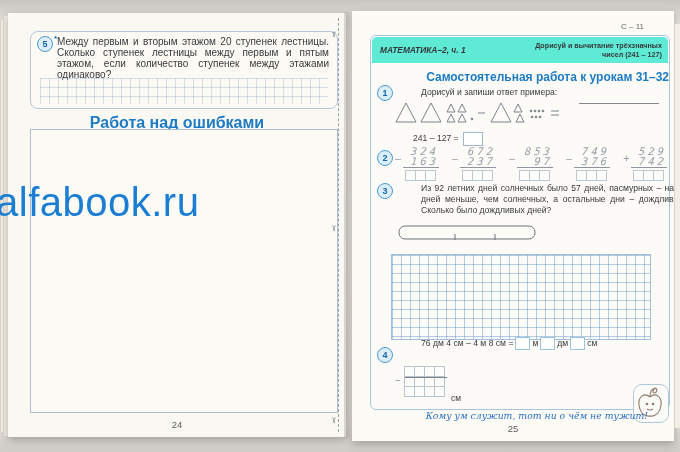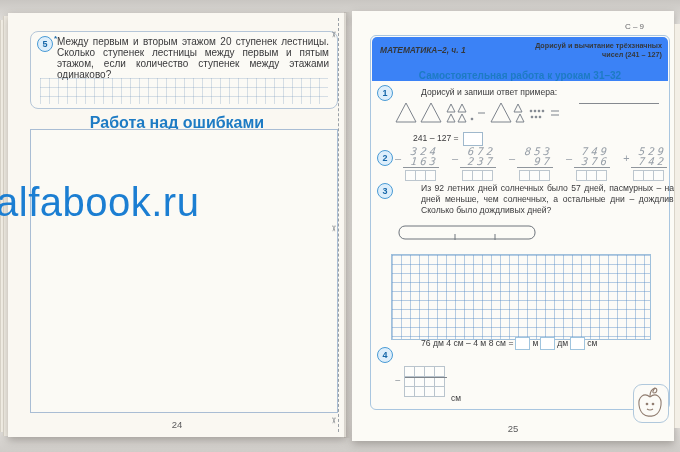--- a/index.html
+++ b/index.html
@@ -30,24 +30,24 @@
 
   
   .spine-shadow{position:absolute;left:344px;top:12px;width:14px;height:426px;background:linear-gradient(to right,rgba(120,110,100,.25),rgba(245,242,236,.1) 55%,rgba(120,110,100,.15));}
   .cutline{position:absolute;left:338px;top:18px;height:414px;border-left:1px dashed #9aa0a6;}
   .scissor{position:absolute;font-size:8px;color:#6d7278;transform:rotate(90deg);}
 
   
   .rpage{left:352px;top:11px;width:322px;height:430px;background:#fcfbf6;}
   .ccode{position:absolute;top:11px;right:30px;font-size:8px;color:#67676a;}
   .frame{position:absolute;left:18px;top:24px;width:298px;height:373px;border:1px solid #a9c6e0;border-radius:6px;background:#fcfbf7;}
-  .hbar{position:absolute;left:1px;top:1px;right:1px;height:44px;background:#3b82f6;border-radius:5px 5px 0 0;}
+  .hbar{position:absolute;left:1px;top:1px;right:1px;height:26px;background:#5eead4;border-radius:5px 5px 0 0;}
   .hleft{position:absolute;left:8px;top:8px;font-size:8.4px;font-weight:bold;font-style:italic;color:#35383c;}
   .hright{position:absolute;right:6px;top:4px;text-align:right;font-size:7.2px;font-weight:bold;color:#35383c;line-height:9px;}
-  .rtitle{position:absolute;left:0;top:34px;width:100%;text-align:center;color:#1d7bc4;font-weight:bold;font-size:10px;}
+  .rtitle{position:absolute;left:0;top:34px;width:100%;text-align:right;color:#1d7bc4;font-weight:bold;font-size:12px;}
   .ptext{position:absolute;font-size:8.6px;color:#3a3a3c;line-height:11px;margin-left:24px;}
   .uline{position:absolute;border-bottom:1px solid #85898f;}
   .eqbox{display:inline-block;width:18px;height:12px;border:1px solid #9fb8cc;background:#fff;vertical-align:middle;margin-left:4px;}
 
   
   .colrow{position:absolute;left:24px;top:110px;display:flex;gap:13px;}
   .colx{position:relative;width:44px;}
   .colsign{position:absolute;left:0;top:6px;color:#979fa8;font-size:11px;font-style:italic;}
   .colnum{margin-left:10px;text-align:right;font-size:10.5px;line-height:10px;letter-spacing:3px;color:#979fa8;font-style:italic;font-family:"DejaVu Sans Mono",monospace;transform:skewX(-6deg);}
   .colline{margin-left:8px;border-bottom:1.2px solid #8f959c;margin-top:1px;}
@@ -99,21 +99,21 @@
   <div class="watermark">alfabook.ru</div>
 
   <div class="spine-shadow"></div>
   <div class="cutline"></div>
   <div class="scissor" style="left:330px;top:30px;">✂</div>
   <div class="scissor" style="left:330px;top:224px;">✂</div>
   <div class="scissor" style="left:330px;top:416px;">✂</div>
 
   <div class="page rpage">
 
-    <div class="ccode">С – 9</div>
+    <div class="ccode">С – 11</div>
 
     <div class="frame">
 
       <div class="hbar">
         <div class="hleft">МАТЕМАТИКА–2, ч. 1</div>
         <div class="hright">
           <div>Дорисуй и вычитание трёхзначных</div>
           <div>чисел (241 – 127)</div>
         </div>
       </div>
@@ -250,17 +250,18 @@
           <path d="M16,11 C16,7 18,4 21,3"></path>
           <path d="M21,3 C24,4 23,8 20,8 C18,8 19,5 21,3" fill="#fcfbf7"></path>
           <circle cx="13" cy="19" r="0.8" fill="#8f7b6e"></circle>
           <circle cx="19" cy="19" r="0.8" fill="#8f7b6e"></circle>
           <path d="M13,24 Q16,26 19,24"></path>
         </svg>
       </div>
 
     </div>
 
+    <div class="rfooter">Кому ум служит, тот ни о чём не тужит!</div>
     <div class="pageno">25</div>
   </div>
 
   <div class="page-edge" style="left:674px;top:24px;width:6px;height:404px;"></div>
 </div>
 
 </body></html>

